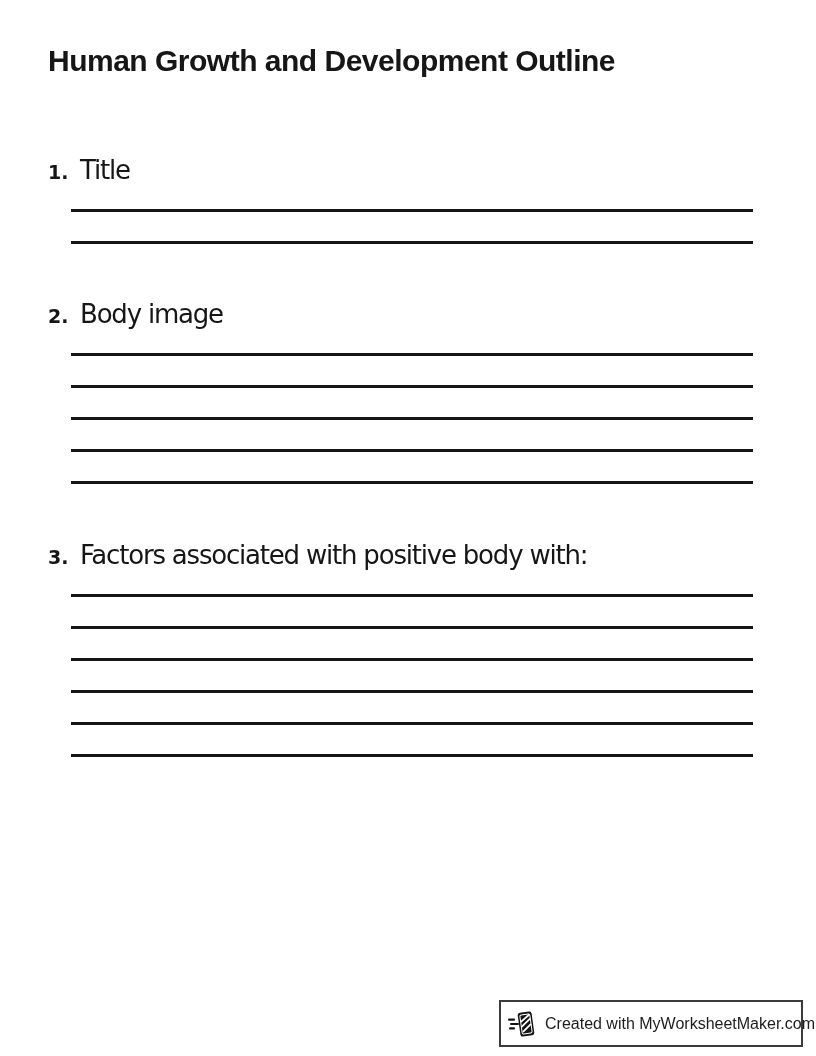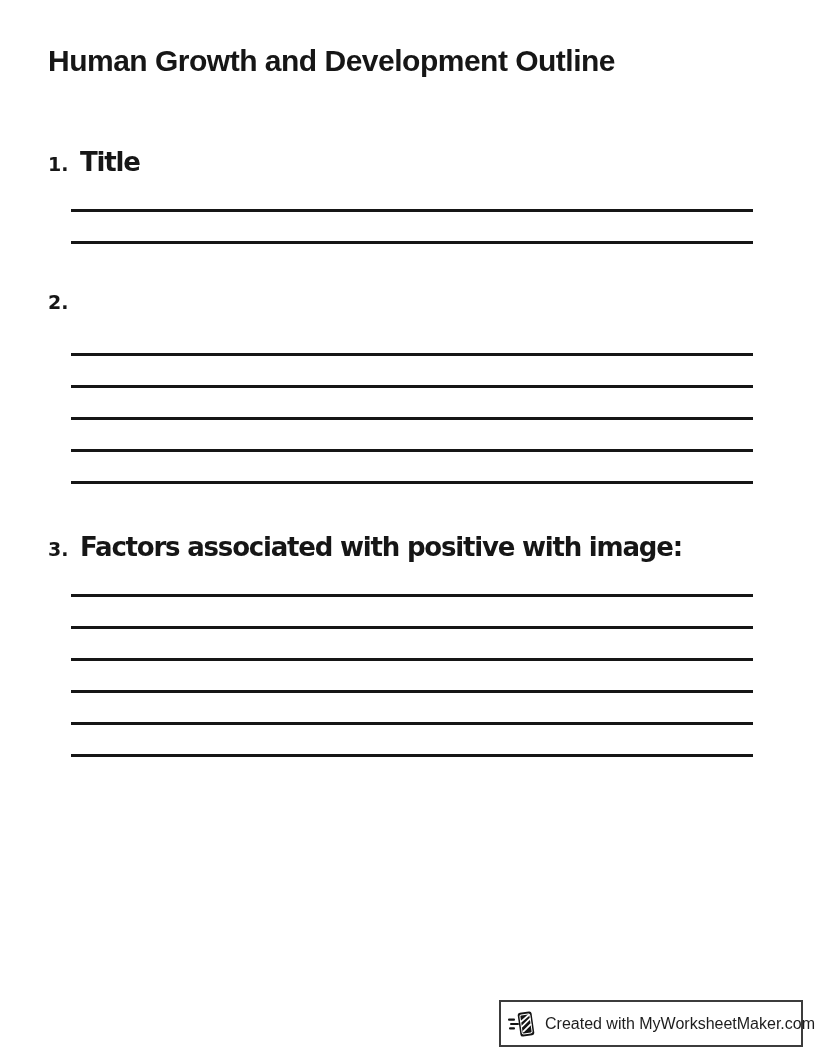--- a/index.html
+++ b/index.html
@@ -38,22 +38,23 @@
   .item .num {
     display: inline-block;
     width: 32px;
     font-family: "DejaVu Sans", sans-serif;
     font-size: 19px;
     font-weight: 700;
   }
   .item .heading {
     font-family: "DejaVu Sans", sans-serif;
     font-size: 26px;
-    font-weight: 700;
+    font-weight: 400;
     letter-spacing: -1.2px;
+    margin-top: 8px;
   }
   .item-1 { top: 147px; }
   .item-2 { top: 291px; }
   .item-3 { top: 532px; }
   .lines {
     position: absolute;
     left: 71px;
     width: 682px;
   }
   .lines-1 { top: 209px; }
@@ -103,32 +104,33 @@
     <span class="num">1.</span>
     <span class="heading">Title</span>
   </div>
   <div class="lines lines-1">
       <div class="answer-line"></div>
       <div class="answer-line"></div>
     </div>
 
   <div class="item item-2">
     <span class="num">2.</span>
+    <span class="heading">Body image</span>
   </div>
   <div class="lines lines-2">
       <div class="answer-line"></div>
       <div class="answer-line"></div>
       <div class="answer-line"></div>
       <div class="answer-line"></div>
       <div class="answer-line"></div>
     </div>
 
   <div class="item item-3">
     <span class="num">3.</span>
-    <span class="heading">Factors associated with positive with image:</span>
+    <span class="heading">Factors associated with positive body with:</span>
   </div>
   <div class="lines lines-3">
       <div class="answer-line"></div>
       <div class="answer-line"></div>
       <div class="answer-line"></div>
       <div class="answer-line"></div>
       <div class="answer-line"></div>
       <div class="answer-line"></div>
     </div>
 

